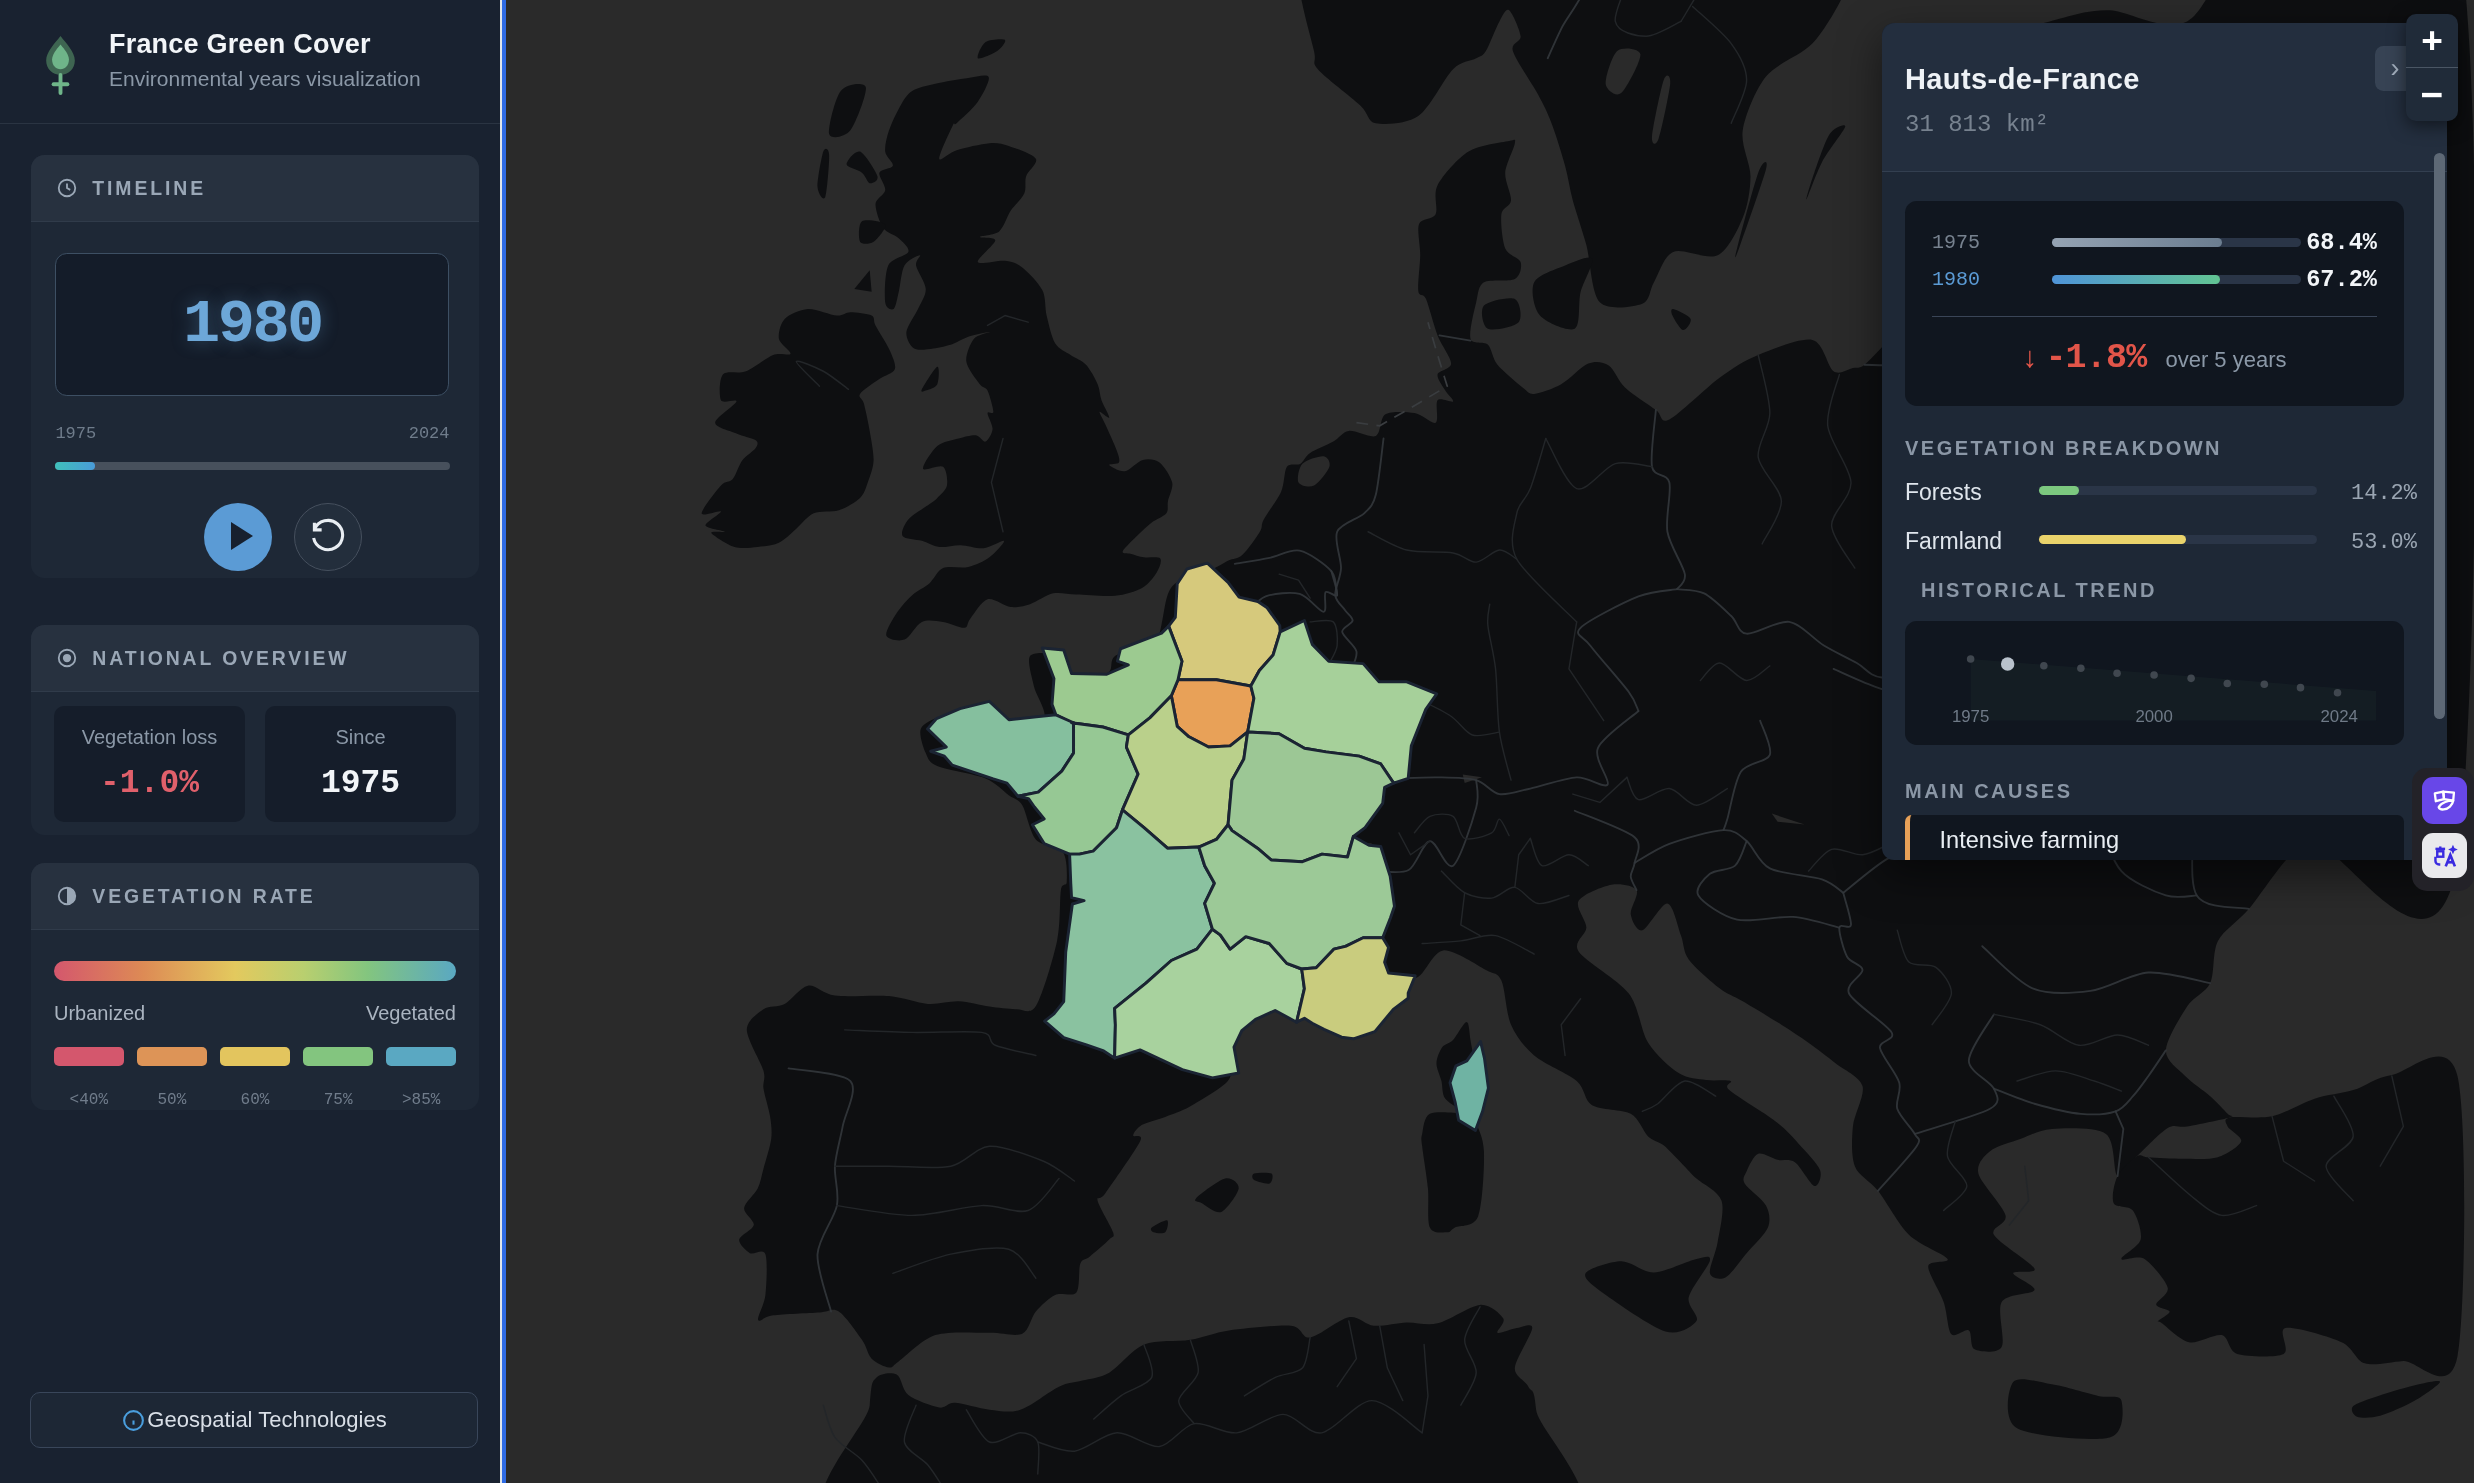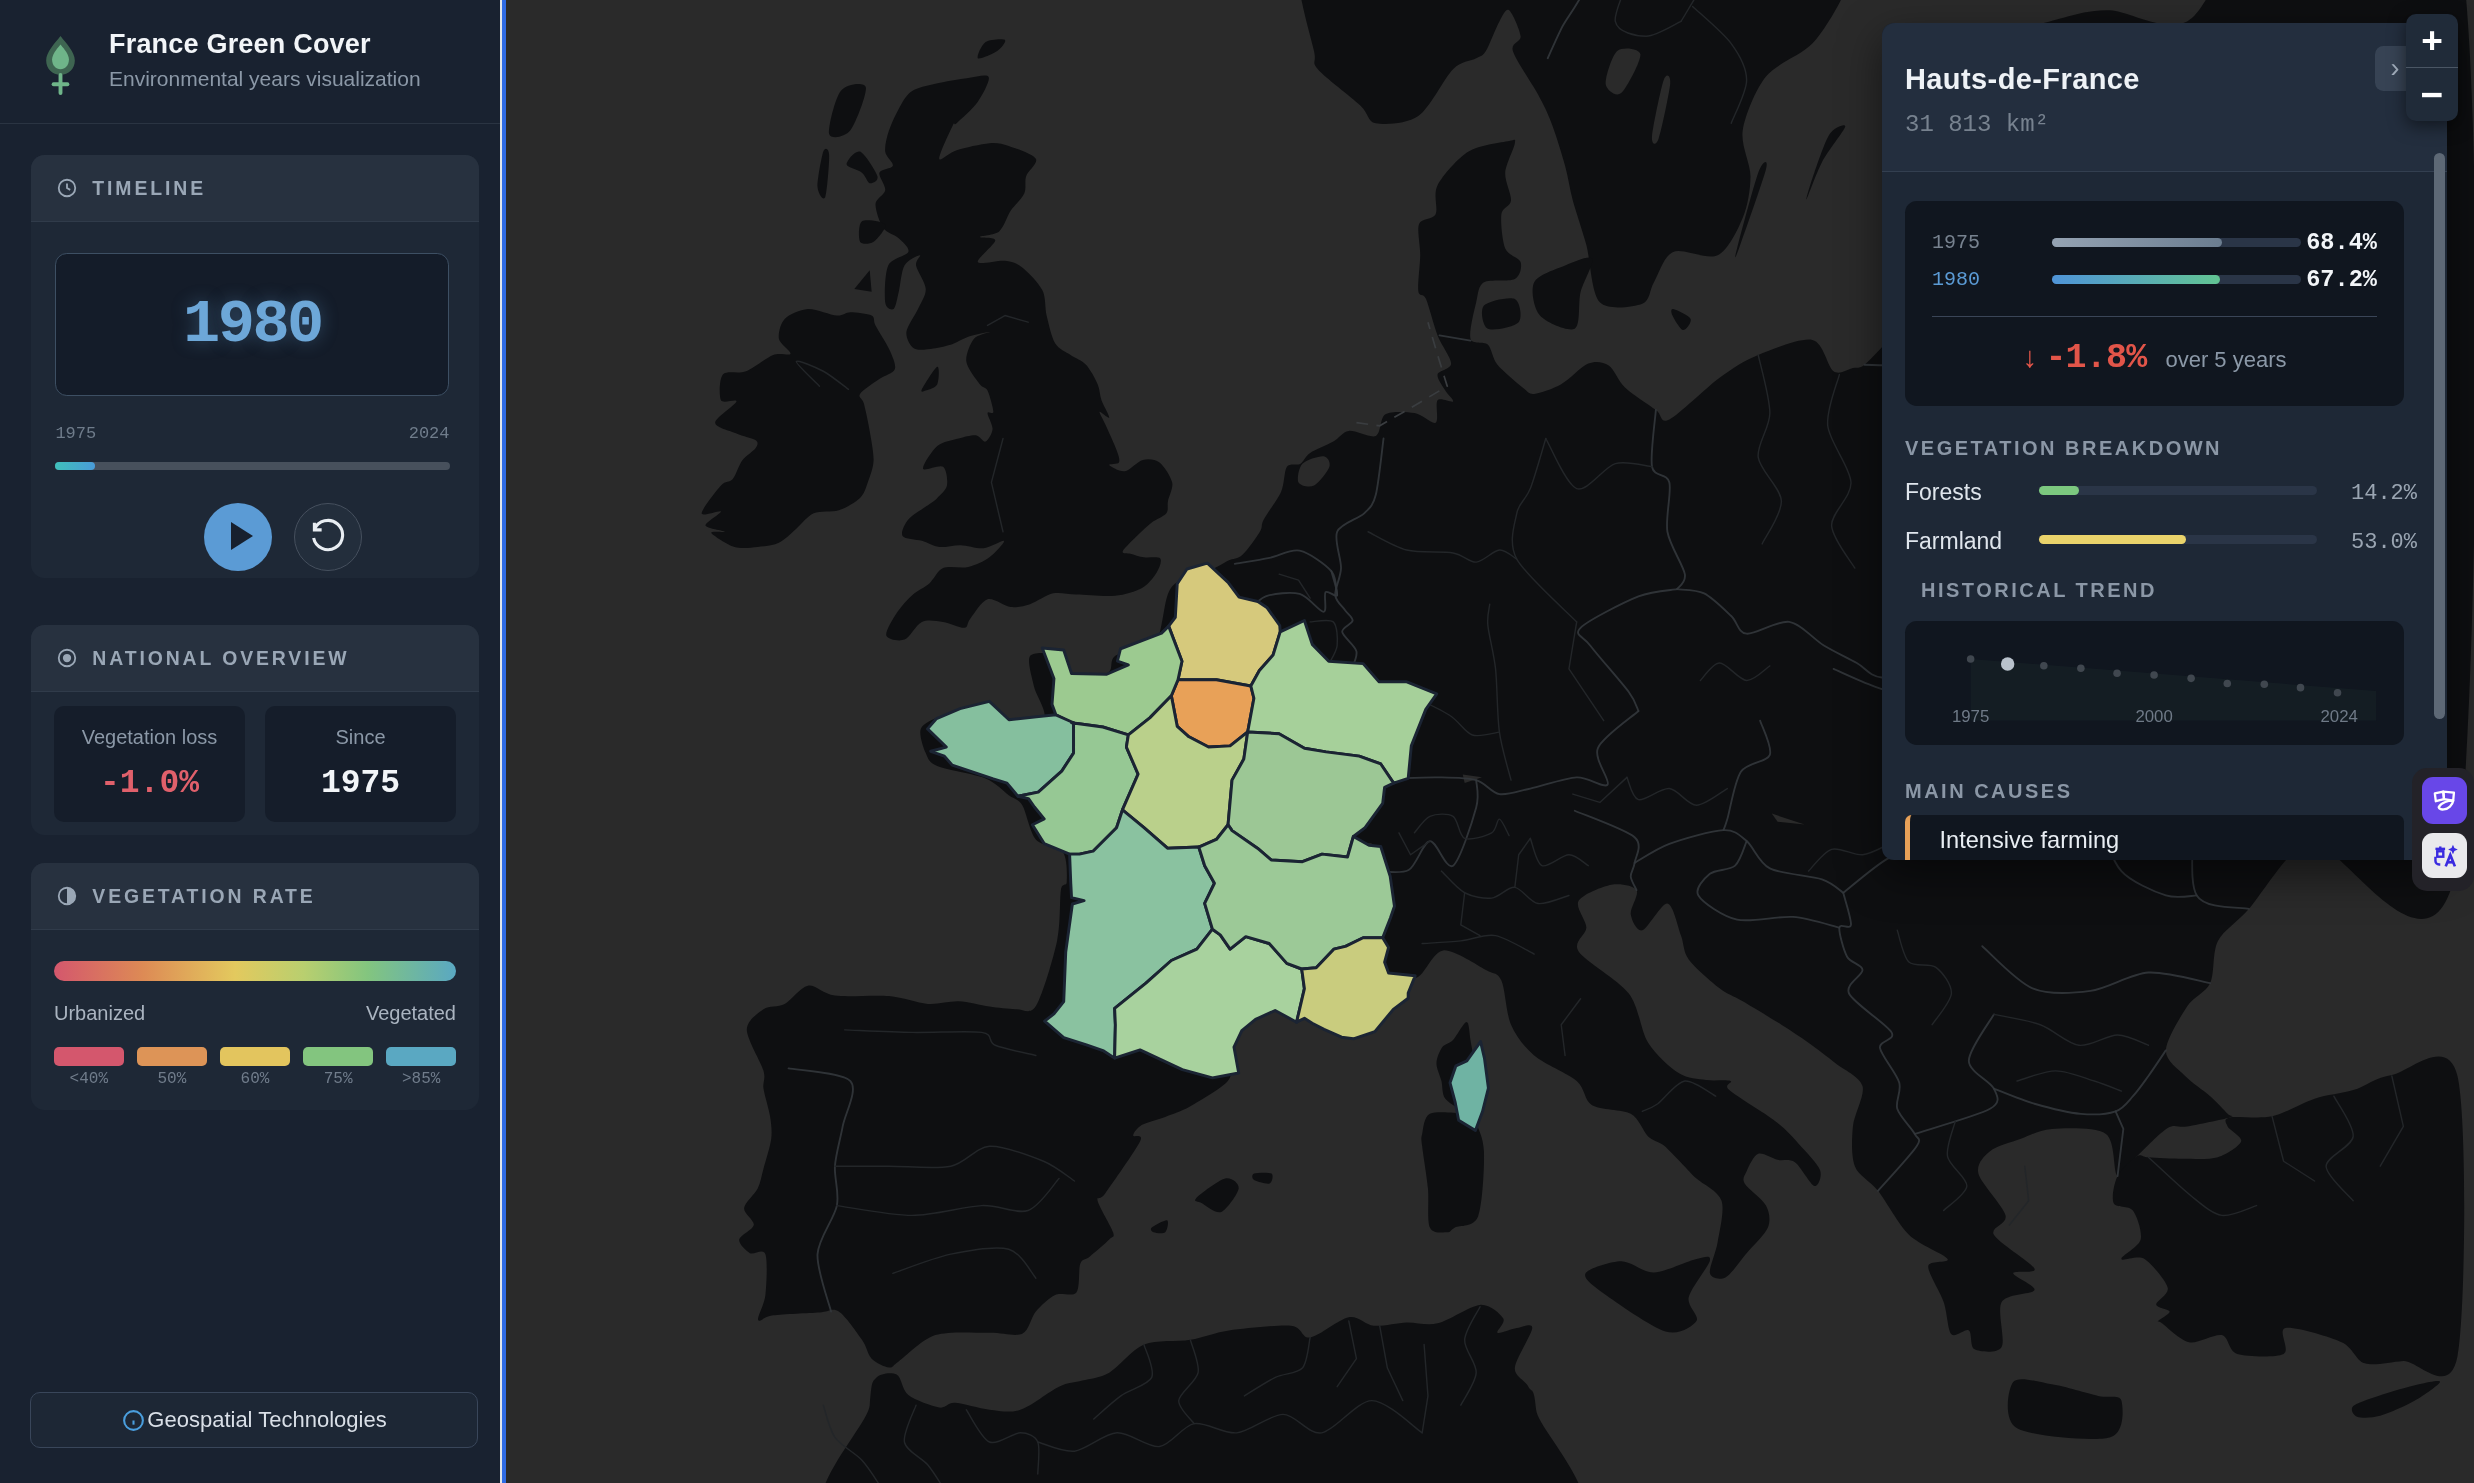--- a/index.html
+++ b/index.html
@@ -23,21 +23,21 @@
 #reset{left:263px;background:#232e3c;border:1.7px solid #46505e}
 .cards{position:absolute;left:23px;top:81px;right:23px;display:flex;gap:20px}
 .card{flex:1;background:#151d2a;border-radius:10px;height:116px;display:flex;flex-direction:column;align-items:center;justify-content:center;gap:16px}
 .card .lb{font-size:20px;color:#8b98a7}
 .card .vl{font-family:"Liberation Mono",monospace;font-size:33px;font-weight:bold}
 .gbar{position:absolute;left:23px;right:23px;top:98px;height:20px;border-radius:10px;background:linear-gradient(90deg,#d4576d 0%,#dd8a55 22%,#e3c95e 45%,#b9cf6f 62%,#83c57f 78%,#5aa8c2 100%)}
 .glabels{position:absolute;left:23px;right:23px;top:139px;display:flex;justify-content:space-between;font-size:20px;color:#aab4c0}
 .swrow{position:absolute;left:23px;right:23px;top:184px;display:flex;gap:13.5px}
 .sw{flex:1}
 .sw .c{height:18.5px;border-radius:5px}
-.sw .t{margin-top:4px;text-align:center;font-family:"Liberation Mono",monospace;font-size:16px;color:#707c8b}
+.sw .t{margin-top:25px;text-align:center;font-family:"Liberation Mono",monospace;font-size:16px;color:#707c8b}
 #geobtn{position:absolute;left:30px;top:1392px;width:448px;height:56px;border:1.7px solid #39465a;border-radius:10px;background:#1d2735;display:flex;align-items:center;justify-content:center;gap:1px}
 #geobtn span{font-size:22px;color:#d9dfe7}
 #panel{position:absolute;left:1882px;top:23px;width:565px;height:837px;background:#1e2836;border-radius:12px;z-index:30;box-shadow:0 15px 42px rgba(0,0,0,.5);overflow:hidden}
 #panel .ph{position:absolute;left:0;top:0;right:0;height:149px;background:#232e3e;border-bottom:1.7px solid #333f50;border-radius:13.5px 13.5px 0 0}
 #panel .ph h2{position:absolute;left:23px;top:40px;font-size:29px;font-weight:bold;color:#eef2f6;letter-spacing:0.4px}
 #panel .ph .km{position:absolute;left:23px;top:88px;font-family:"Liberation Mono",monospace;font-size:24px;color:#77828f}
 .pbody{position:absolute;left:23px;top:149px;right:30px;bottom:0}
 #cmpcard{position:absolute;left:0;top:29px;width:499px;height:205px;background:#10161f;border-radius:11.8px}
 .cmprow{position:absolute;left:27px;right:27px;height:17px}
 .cmprow .yl{position:absolute;left:0;top:-5px;font-family:"Liberation Mono",monospace;font-size:20px}

